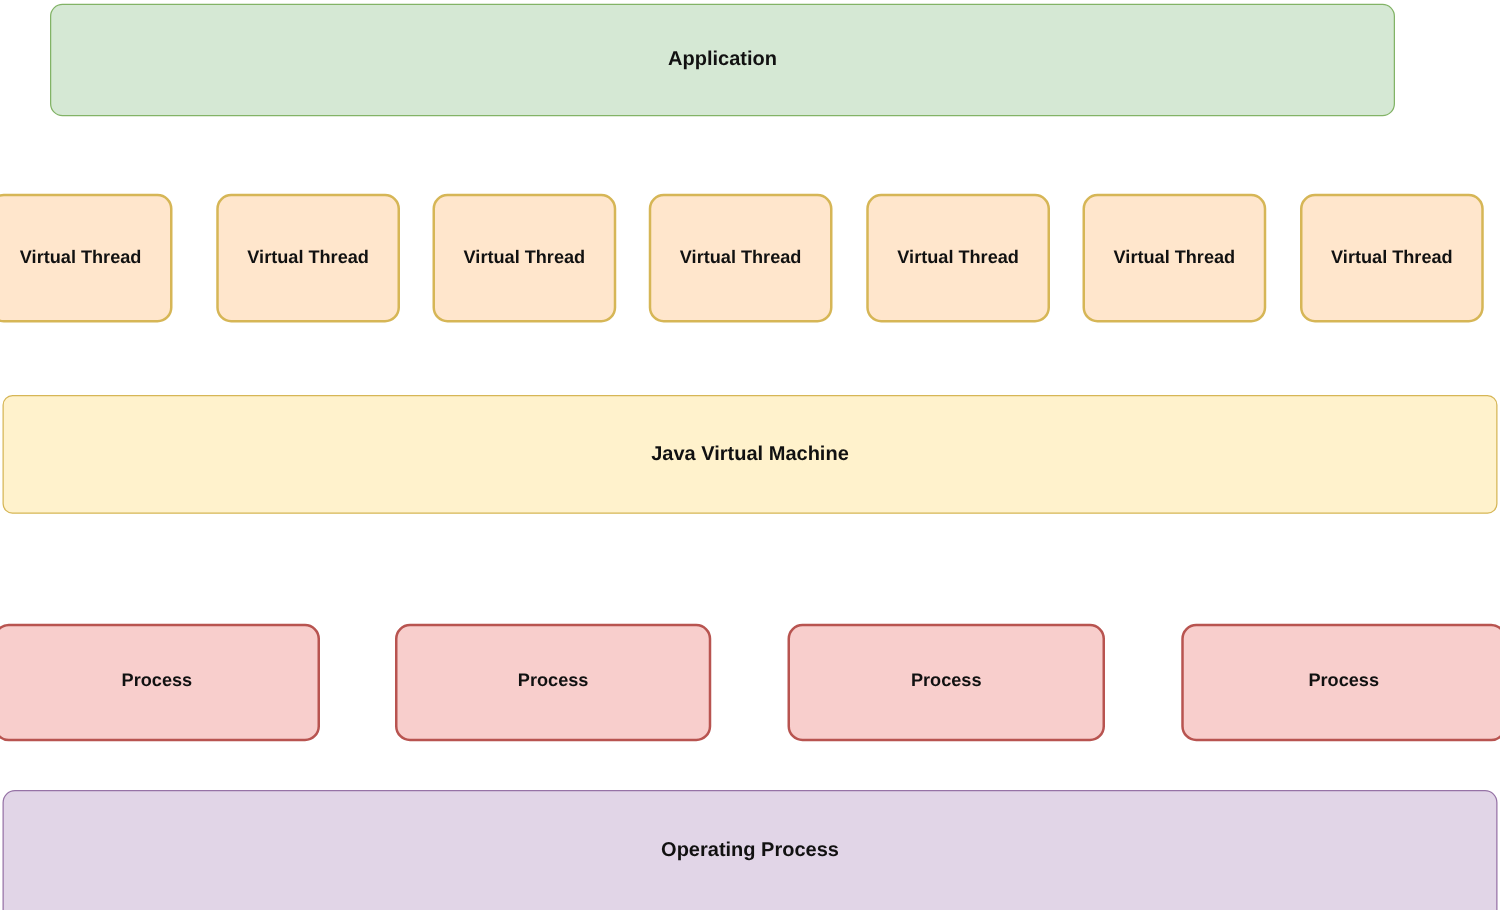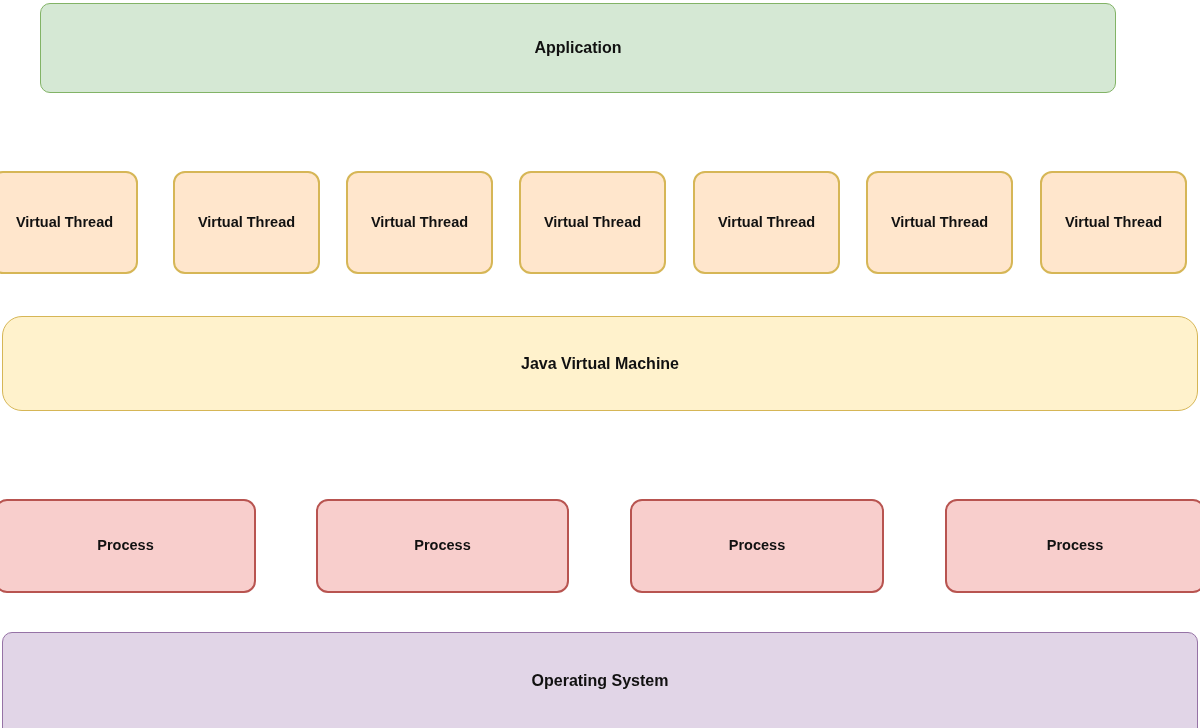--- a/index.html
+++ b/index.html
@@ -45,21 +45,21 @@
     border: 1.5px solid #82b366;
     border-radius: 10px;
     font-size: 16px;
     margin-left: 38px;
   }
 
   
   .vt-row {
     position: absolute;
     left: 0;
-    top: 171px;
+    top: 155px;
     width: 1032px;
     height: 104px;
   }
   .vt-node {
     position: absolute;
     top: 0;
     width: 147px;
     height: 103px;
     background: #ffe6cc;
     border: 2px solid #d6b656;
@@ -69,21 +69,21 @@
   }
 
   
   .jvm-band {
     left: 2px;
     top: 316px;
     width: 1196px;
     height: 95px;
     background: #fff2cc;
     border: 1.5px solid #d6b656;
-    border-radius: 20px;
+    border-radius: 8px;
     font-size: 16px;
   }
 
   
   .proc-row {
     position: absolute;
     left: 0;
     top: 499px;
     width: 1200px;
     height: 94px;
@@ -159,16 +159,16 @@
     </div>
     <div class="node proc-node" style="left:630px; width:254px;">
       <span>Process</span>
     </div>
     <div class="node proc-node" style="left:945px; width:260px;">
       <span>Process</span>
     </div>
   </div>
 
   <div class="band os-band">
-    <span>Operating System</span>
+    <span>Operating Process</span>
   </div>
 
 </div>
 
 </body></html>

